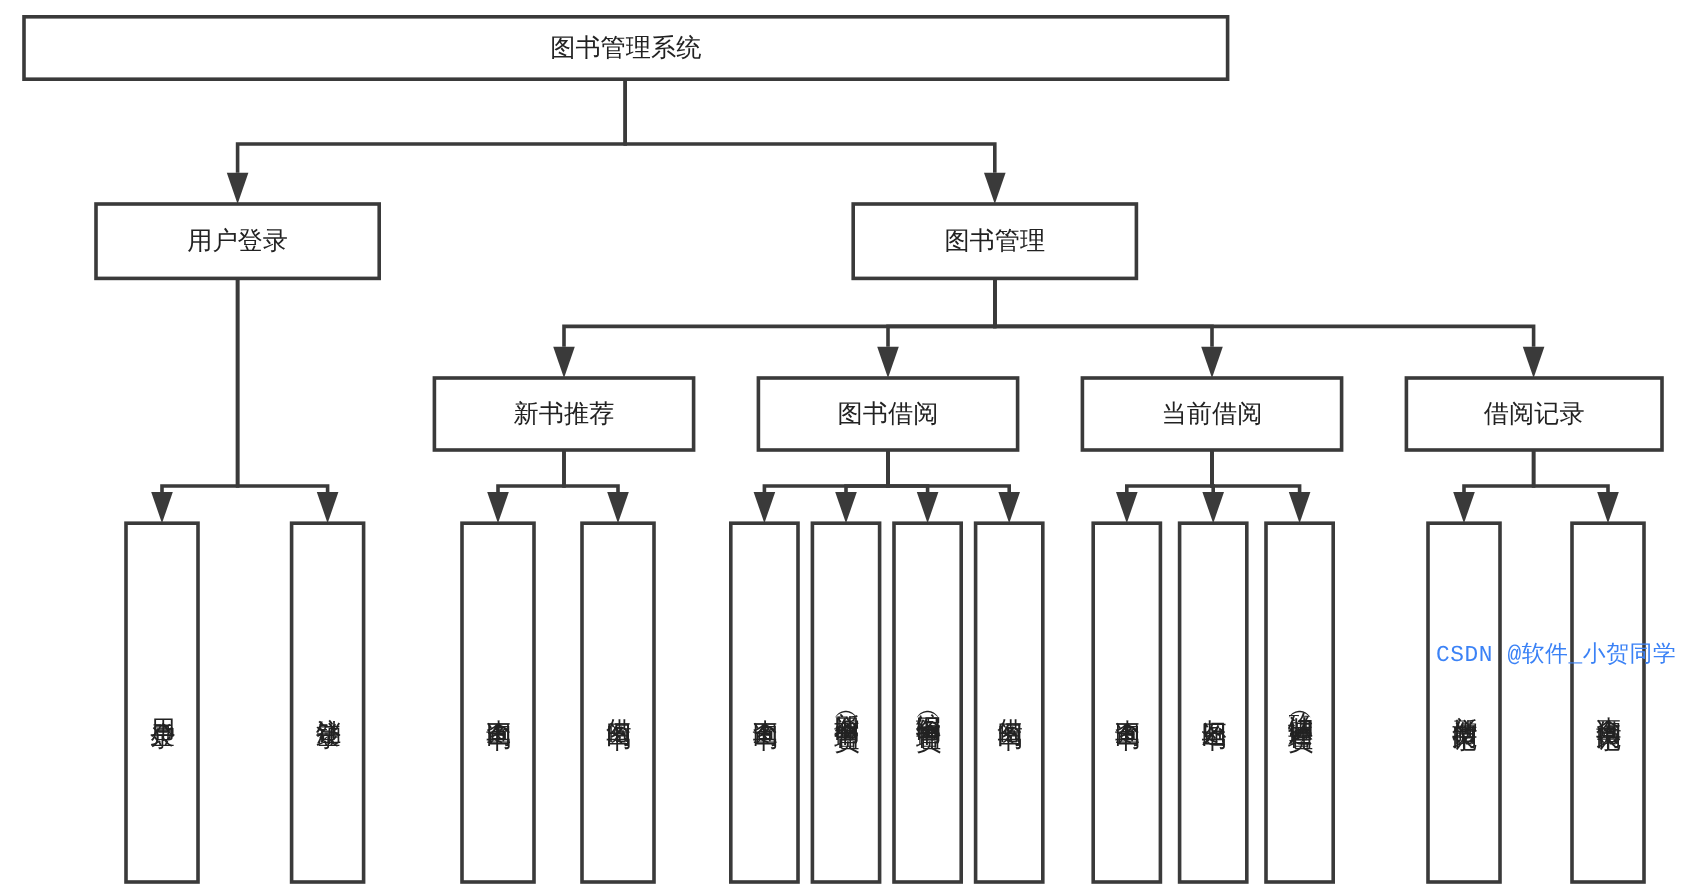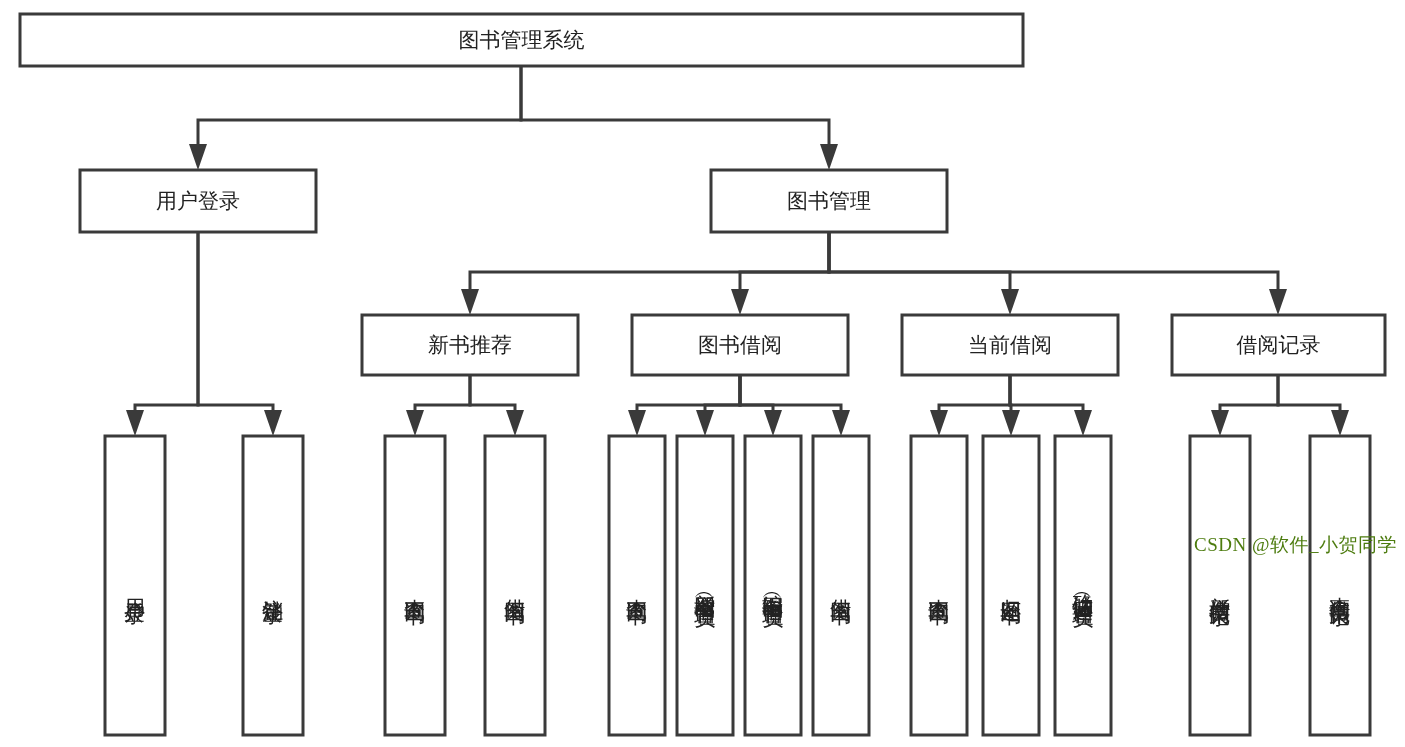--- a/index.html
+++ b/index.html
@@ -60,23 +60,23 @@
     line-height: 1.12;
     letter-spacing: 2px;
     color: #222222;
     white-space: nowrap;
     pointer-events: none;
   }
   .watermark {
     position: absolute;
     right: 8px;
     bottom: 4px;
-    font-family: Liberation Serif, serif;
+    font-family: Liberation Mono, monospace;
     font-size: 19px;
-    color: #4d7c0f;
+    color: #3b82f6;
     letter-spacing: 0.5px;
     user-select: none;
   }
 </style>
 </head>
 <body>
 
 <div id="diagram-root">
   <svg class="diagram" viewBox="0 0 1405 747">
     <g id="edges-layer">

